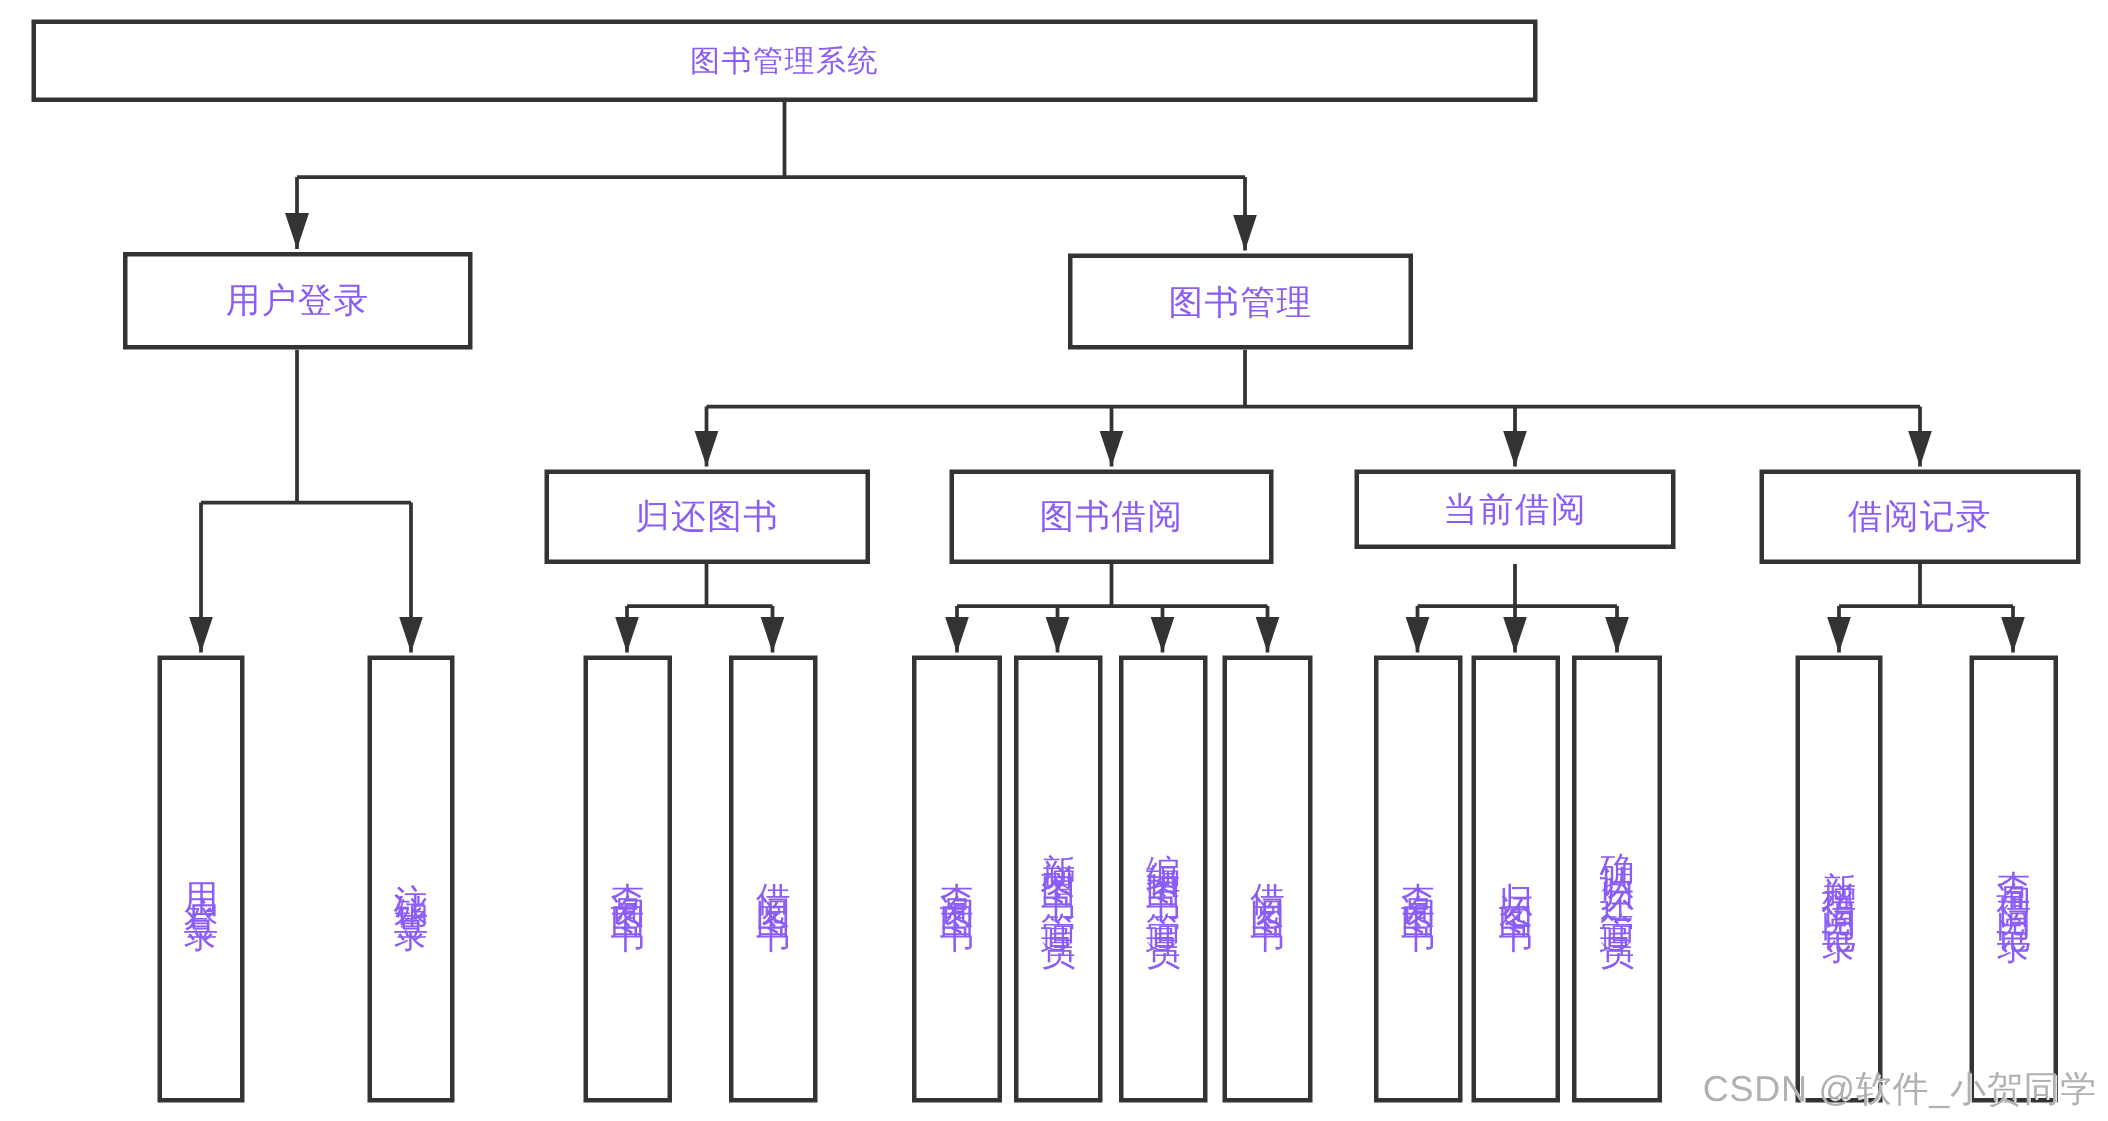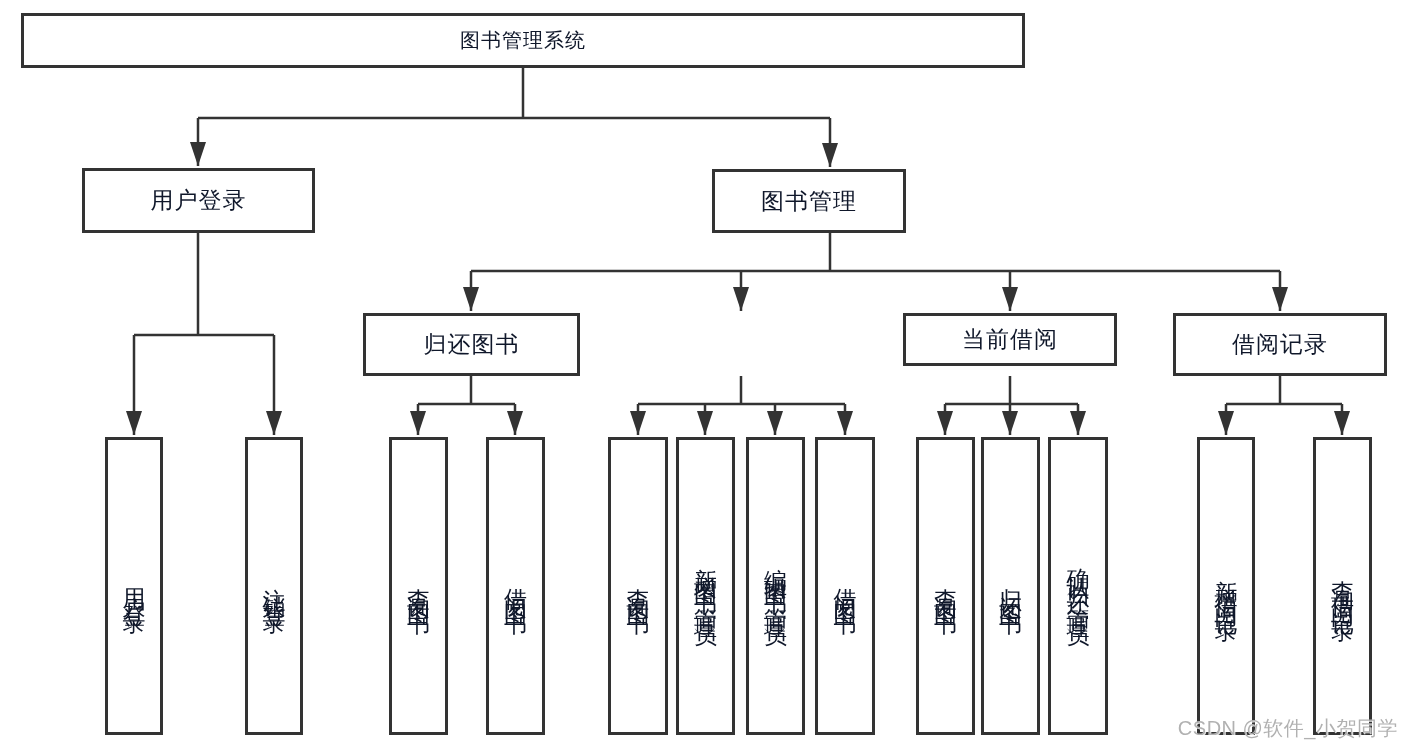--- a/index.html
+++ b/index.html
@@ -6,30 +6,30 @@
   .canvas {
     position:relative; width:1405px; height:747px; background:#ffffff;
     font-family:"Liberation Sans", sans-serif; overflow:hidden;
   }
   svg.wires { position:absolute; left:0; top:0; z-index:0; pointer-events:none; }
   .box {
     position:absolute; box-sizing:border-box; background:#ffffff;
     border:3px solid #333333; display:flex; align-items:center; justify-content:center;
     z-index:1;
   }
-  .box span { color:#0f172a; white-space:nowrap; }
+  .box span { color:#8b5cf6; white-space:nowrap; }
   .lvl1 span { font-size:20px; letter-spacing:1px; }
   .lvl2 span, .lvl3 span { font-size:23px; letter-spacing:1px; }
   .leaf span {
     writing-mode:vertical-rl; text-orientation:mixed;
     font-size:23px; letter-spacing:8px; line-height:1;
   }
   .watermark {
     position:absolute; right:7px; bottom:5px; z-index:3;
-    font-size:20px; color:#b1b1b1; letter-spacing:0.5px;
+    font-size:24px; color:#b1b1b1; letter-spacing:0.5px;
     text-shadow:1px 1px 0 rgba(255,255,255,0.85);
   }
 </style>
 </head>
 <body>
 
 <div class="canvas">
 
   <svg class="wires" width="1405" height="747" viewBox="0 0 1405 747">
     <defs>
@@ -74,26 +74,29 @@
     </g>
   </svg>
 
   <div class="box lvl1" style="left:21px;top:13px;width:1004px;height:55px">
     <span>图书管理系统</span>
   </div>
 
   <div class="box lvl2" style="left:82px;top:168px;width:233px;height:65px">
     <span>用户登录</span>
   </div>
-  <div class="box lvl2" style="left:712px;top:169px;width:194px;height:64px">
+  <div class="box lvl2" style="left:712px;top:169px;width:230px;height:64px">
     <span>图书管理</span>
   </div>
 
   <div class="box lvl3" style="left:363px;top:313px;width:217px;height:63px">
     <span>归还图书</span>
+  </div>
+  <div class="box lvl3" style="left:633px;top:313px;width:216px;height:63px">
+    <span>图书借阅</span>
   </div>
   <div class="box lvl3" style="left:903px;top:313px;width:214px;height:53px">
     <span>当前借阅</span>
   </div>
   <div class="box lvl3" style="left:1173px;top:313px;width:214px;height:63px">
     <span>借阅记录</span>
   </div>
 
   <div class="box leaf" style="left:105px;top:437px;width:58px;height:298px">
     <span>用户登录</span>

